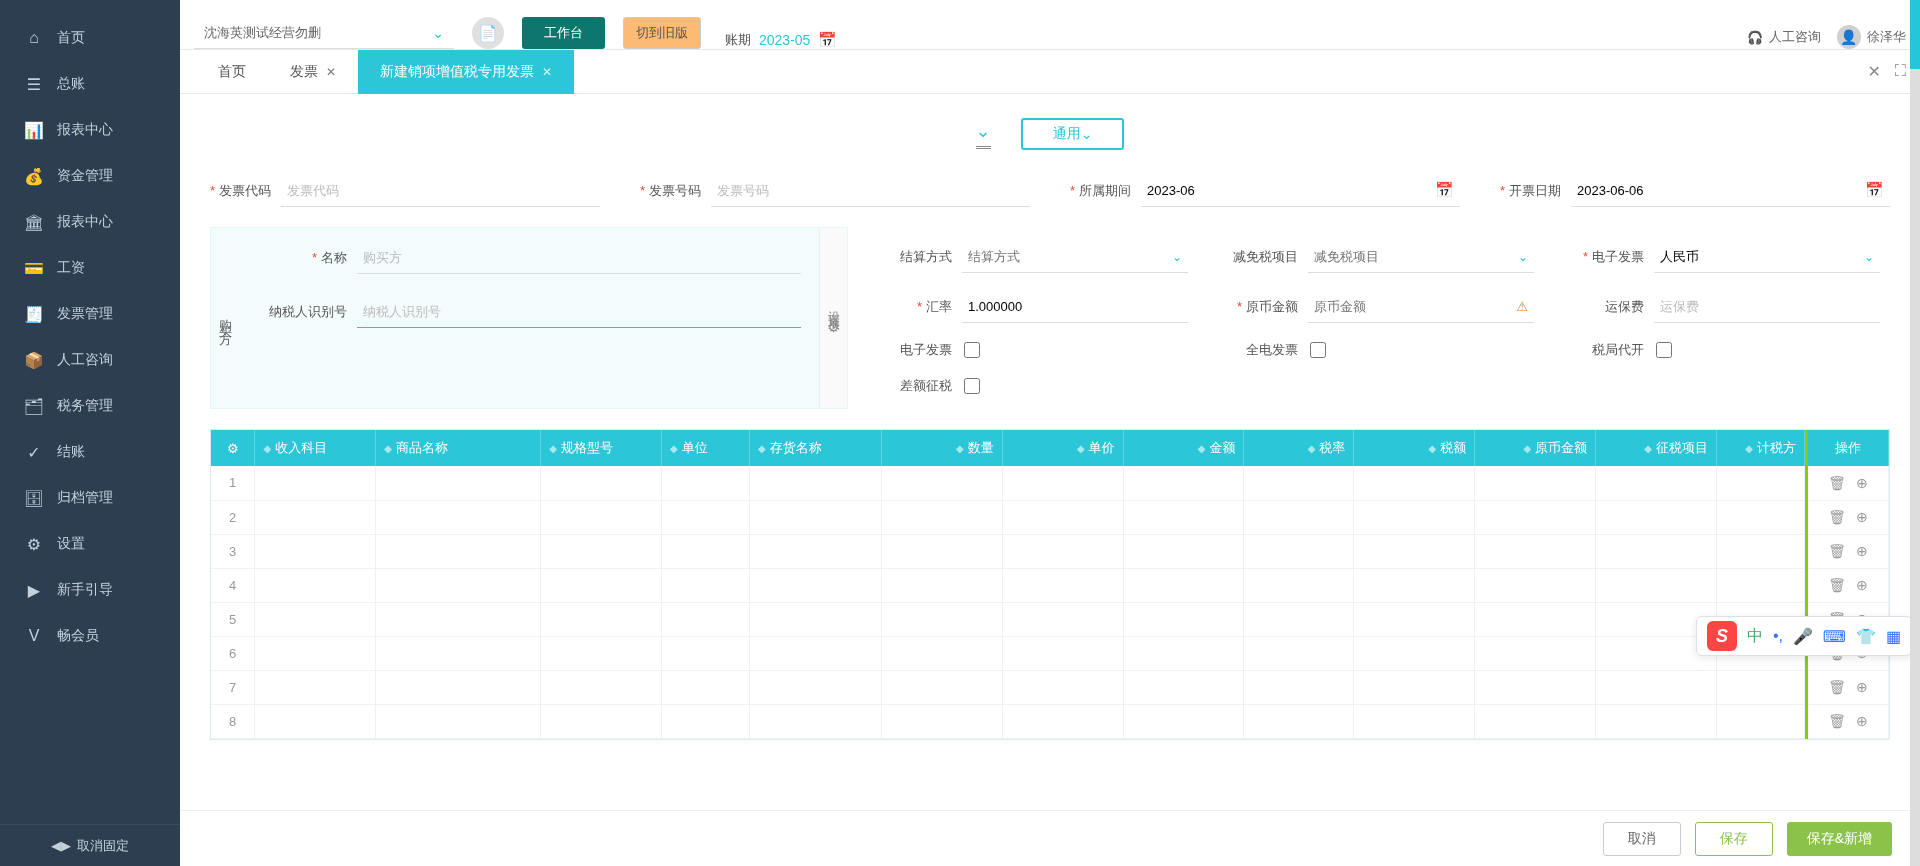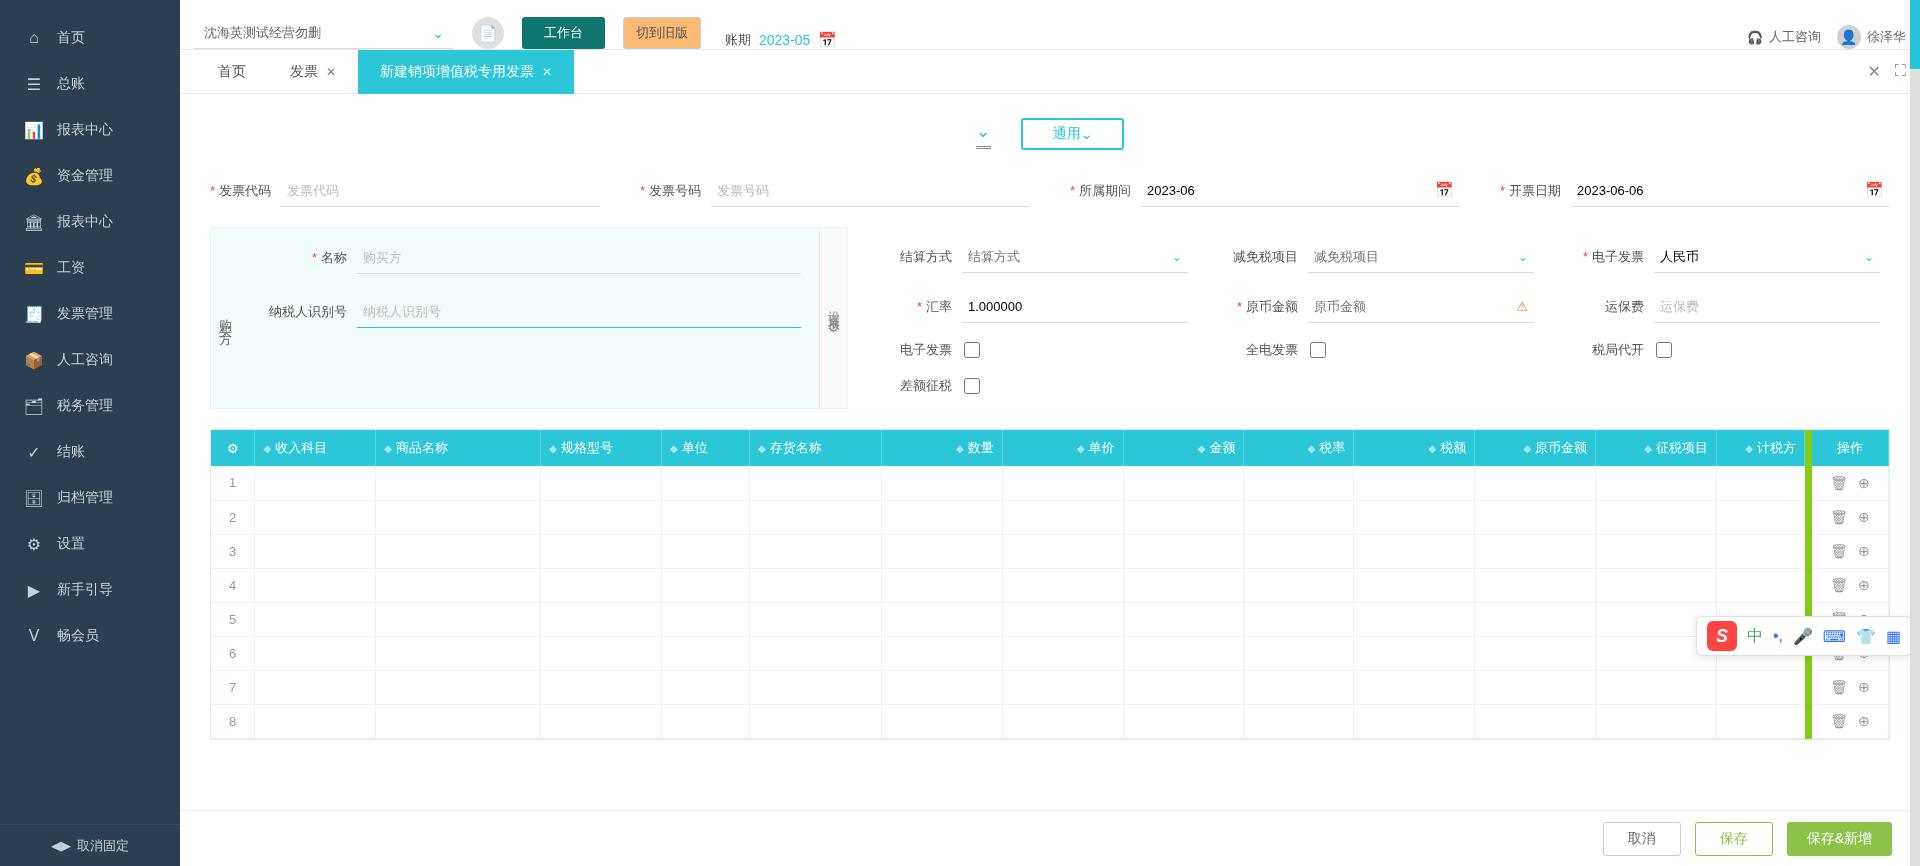--- a/index.html
+++ b/index.html
@@ -74,21 +74,21 @@
 .select-wrap { flex: 1; display: flex; align-items: center; border-bottom: 1px solid #ddd; height: 32px; }
 .select-wrap input { border: none; flex: 1; outline: none; font-size: 13px; padding: 0 6px; background: transparent; }
 .select-caret { color: #2bc6d8; padding: 0 6px; font-size: 12px; }
 .warn { color: #e67e22; padding: 0 6px; }
 .cb-item { display: flex; align-items: center; gap: 12px; }
 .cb-item input[type=checkbox] { width: 16px; height: 16px; cursor: pointer; }
 
 
 .table-wrap { margin: 0 30px; border: 1px solid #dcebee; position: relative; display:flex;}
 .table-main { flex:1; overflow:hidden; }
-.table-fixed-right { width: 84px; border-left: 7px solid #84cc16; background:#fff;}
+.table-fixed-right { width: 84px; border-left: 3px solid #84cc16; background:#fff;}
 table { width: 100%; border-collapse: collapse; table-layout: fixed; }
 th { background: #2bc6d8; color: #fff; height: 36px; font-weight: normal; font-size: 13px; border-right: 1px solid #5dd4e2; padding: 0 8px; white-space: nowrap; overflow: hidden; }
 th.right { text-align: right; }
 th.left { text-align: left; }
 th .sort { color: #a8e8f0; font-size: 10px; margin-right: 4px; }
 th.gear-th { text-align: center; }
 td { height: 34px; border-bottom: 1px solid #eef2f3; border-right: 1px solid #eef2f3; padding: 0 8px; font-size: 13px; color: #555; text-align: center; }
 td.rn { color: #999; }
 .op-cell { display: flex; justify-content: center; gap: 10px; color: #999; }
 .op-cell span { cursor: pointer; font-size: 14px; }

